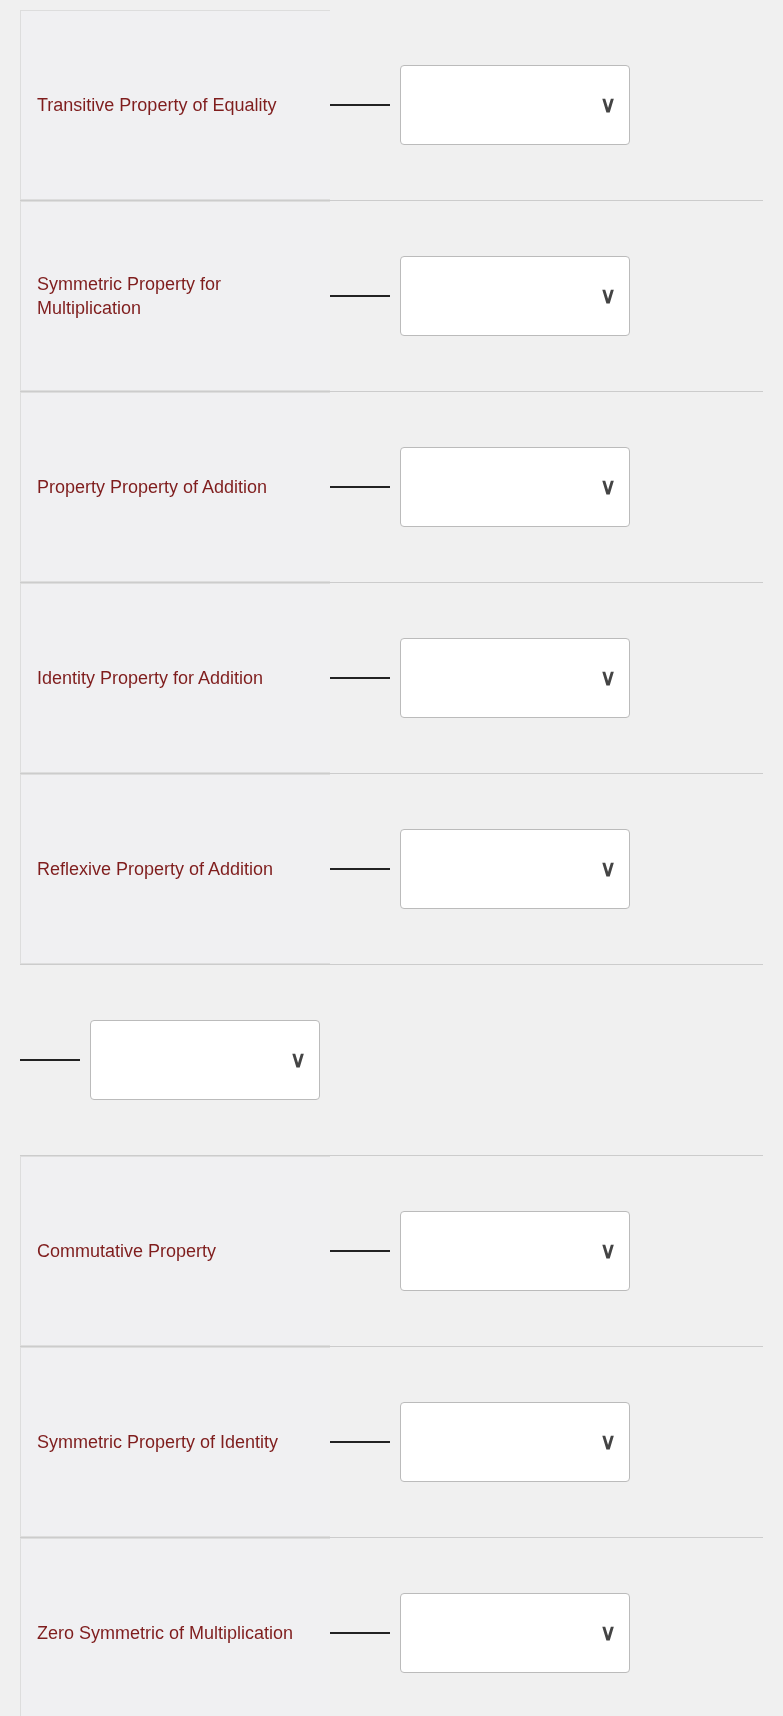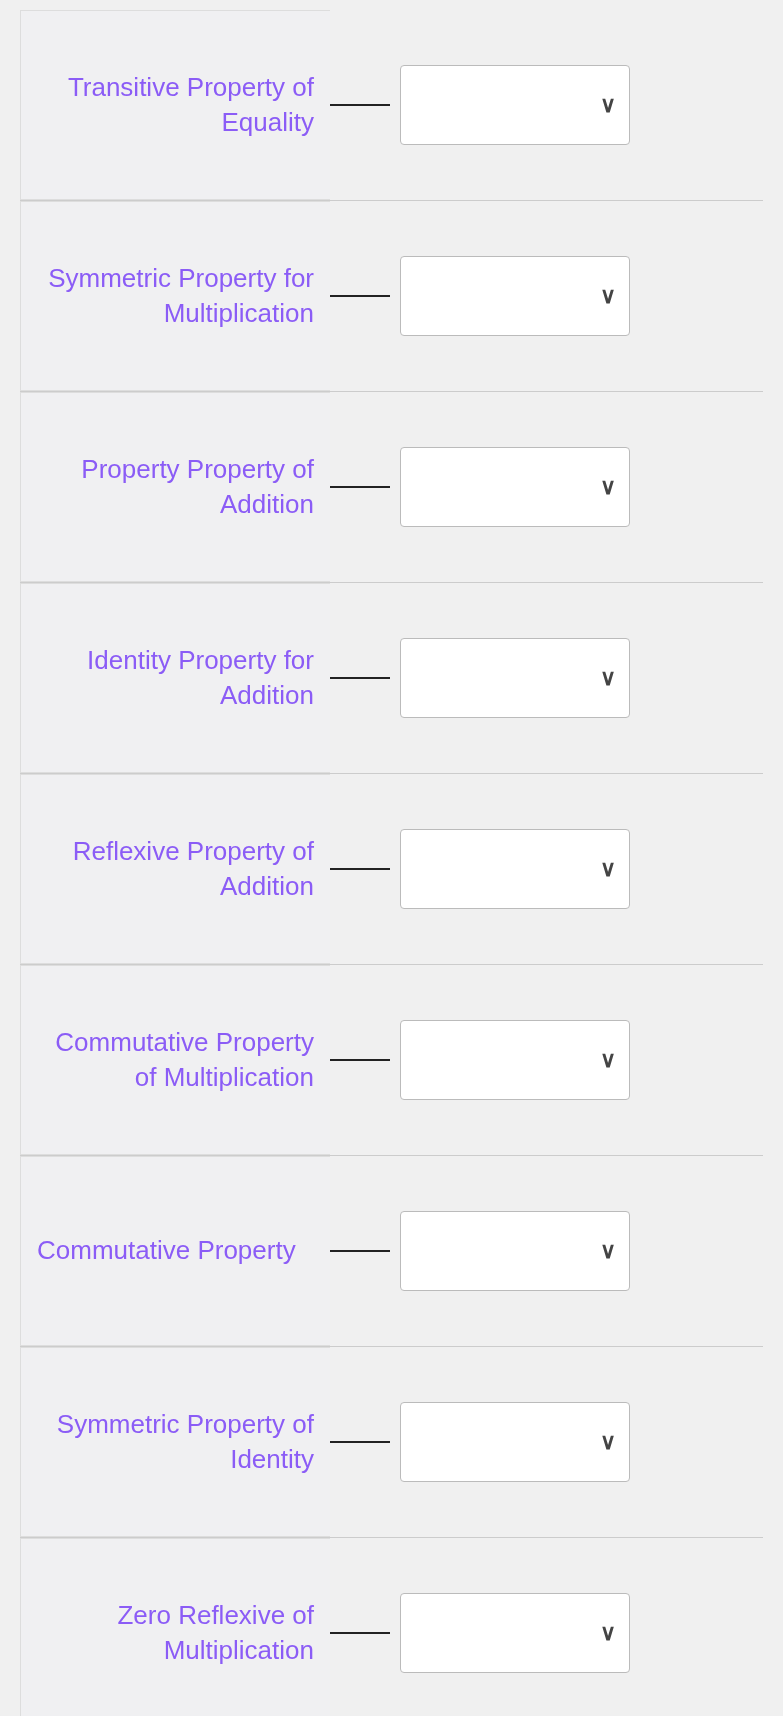--- a/index.html
+++ b/index.html
@@ -41,24 +41,23 @@
       background-color: #f0f0f2;
       padding: 20px 16px;
       min-height: 190px;
       display: flex;
       align-items: center;
       border: 1px solid #ddd;
       border-right: none;
     }
 
     .label-text {
-      font-size: 26px;
-      color: #8b5cf6;
+      font-size: 18px;
+      color: #7f1d1d;
       line-height: 1.35;
-      text-align: right;
     }
 
     .connector {
       width: 60px;
       height: 2px;
       background-color: #222;
       flex-shrink: 0;
     }
 
     .dropdown-cell {
@@ -142,23 +141,20 @@
     <div class="matching-row">
       <div class="label-cell">
         <span class="label-text">Reflexive Property of Addition</span>
       </div>
       <div class="connector"></div>
       <div class="dropdown-cell">
         <div class="dropdown-wrapper"><select><option value=""></option><option value="option1">Option 1</option><option value="option2">Option 2</option><option value="option3">Option 3</option></select><span class="chevron-icon" style="font-size: 22px; font-weight: bold; color: rgb(68, 68, 68);">∨</span></div>
       </div>
     </div>
     <div class="matching-row">
-      <div class="label-cell">
-        <span class="label-text">Commutative Property of Multiplication</span>
-      </div>
       <div class="connector"></div>
       <div class="dropdown-cell">
         <div class="dropdown-wrapper"><select><option value=""></option><option value="option1">Option 1</option><option value="option2">Option 2</option><option value="option3">Option 3</option></select><span class="chevron-icon" style="font-size: 22px; font-weight: bold; color: rgb(68, 68, 68);">∨</span></div>
       </div>
     </div>
     <div class="matching-row">
       <div class="label-cell">
         <span class="label-text">Commutative Property</span>
       </div>
       <div class="connector"></div>
@@ -170,20 +166,20 @@
       <div class="label-cell">
         <span class="label-text">Symmetric Property of Identity</span>
       </div>
       <div class="connector"></div>
       <div class="dropdown-cell">
         <div class="dropdown-wrapper"><select><option value=""></option><option value="option1">Option 1</option><option value="option2">Option 2</option><option value="option3">Option 3</option></select><span class="chevron-icon" style="font-size: 22px; font-weight: bold; color: rgb(68, 68, 68);">∨</span></div>
       </div>
     </div>
     <div class="matching-row">
       <div class="label-cell">
-        <span class="label-text">Zero Reflexive of Multiplication</span>
+        <span class="label-text">Zero Symmetric of Multiplication</span>
       </div>
       <div class="connector"></div>
       <div class="dropdown-cell">
         <div class="dropdown-wrapper"><select><option value=""></option><option value="option1">Option 1</option><option value="option2">Option 2</option><option value="option3">Option 3</option></select><span class="chevron-icon" style="font-size: 22px; font-weight: bold; color: rgb(68, 68, 68);">∨</span></div>
       </div>
     </div>
   </div>
 
 </body></html>

